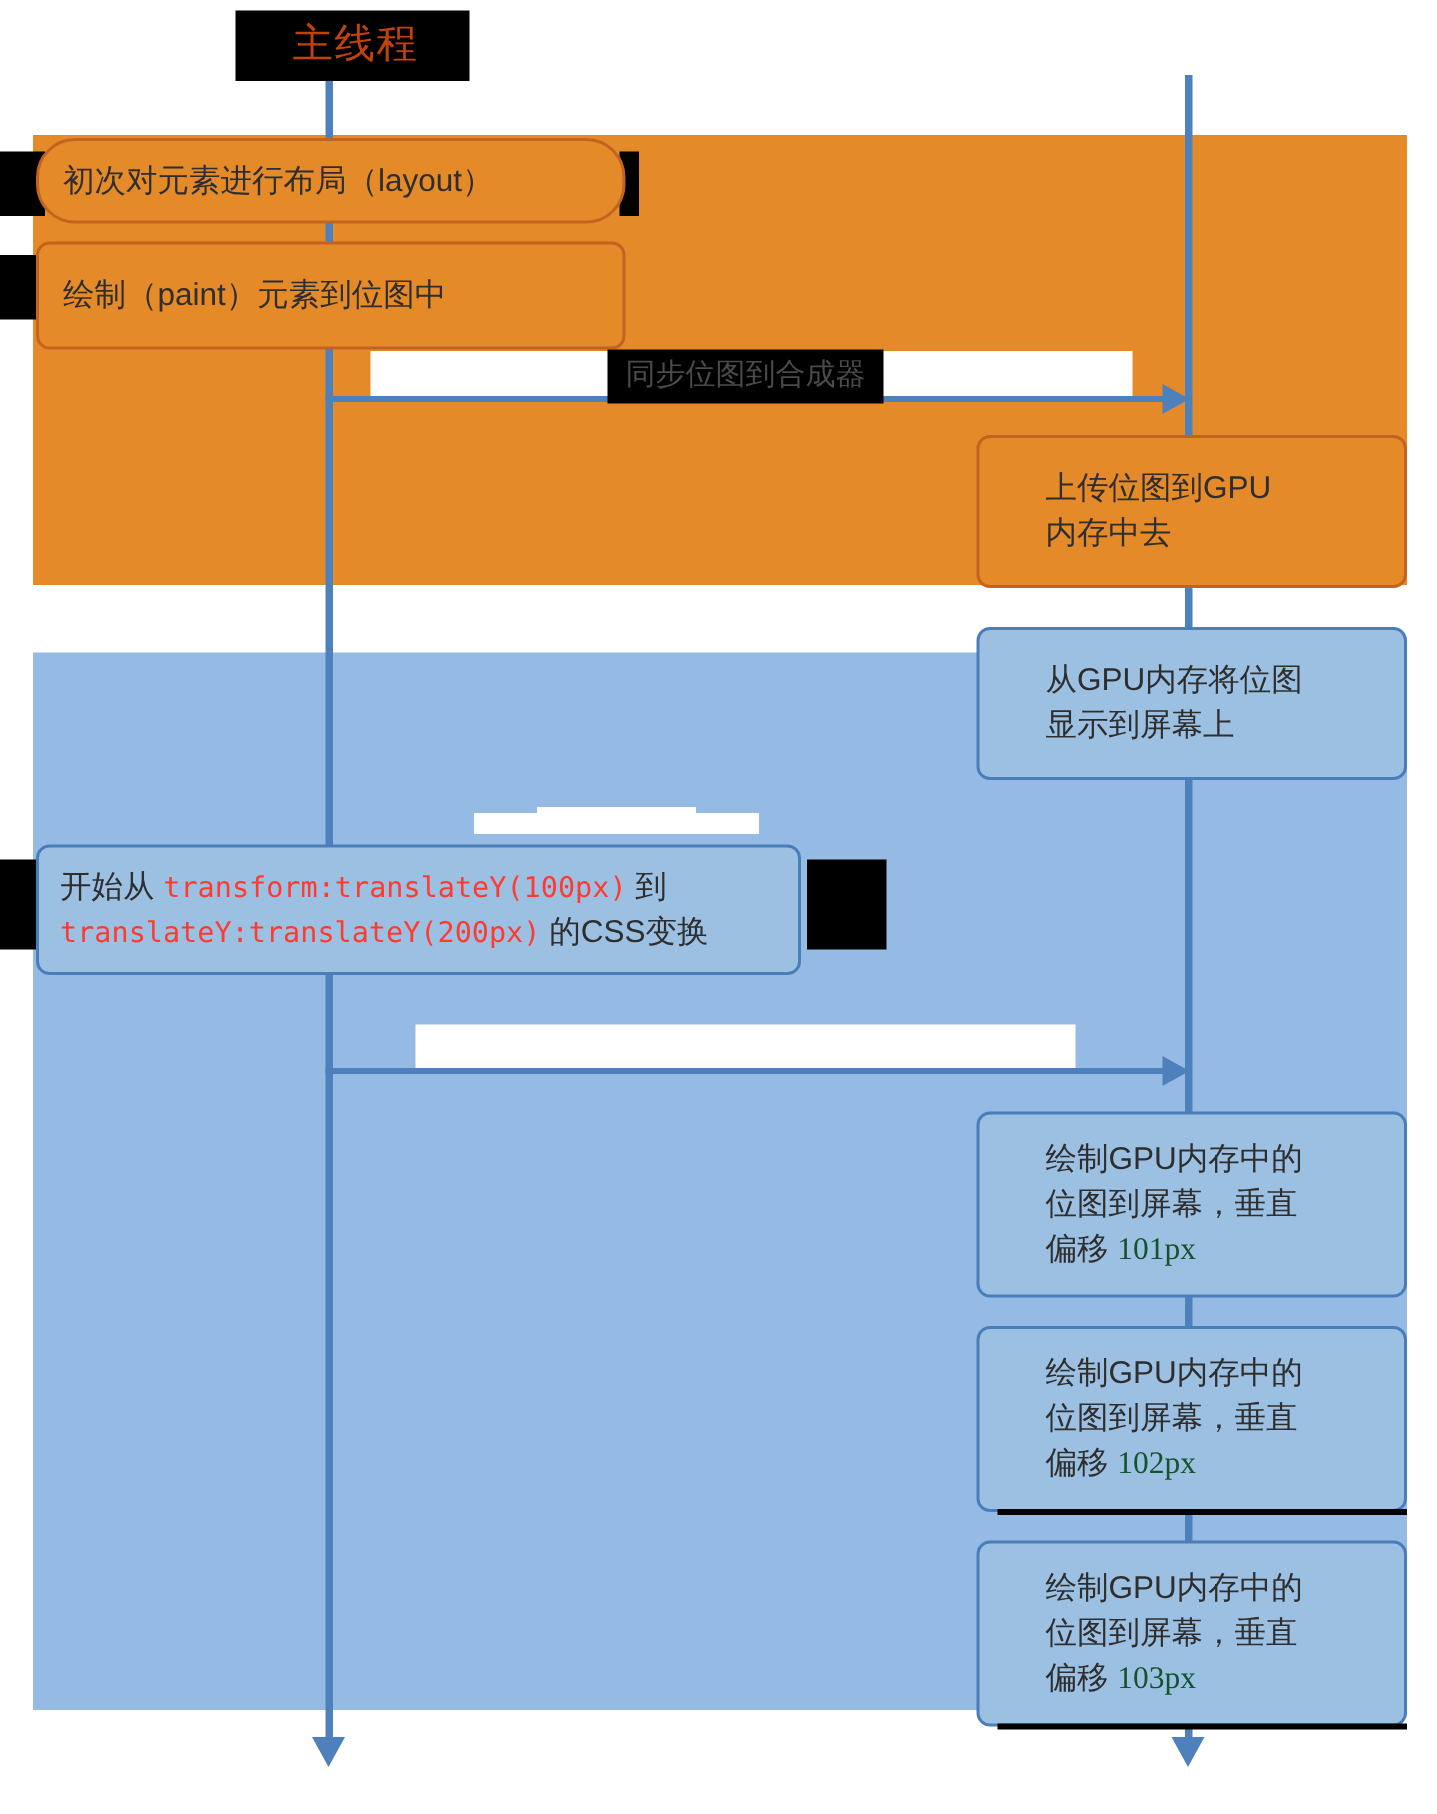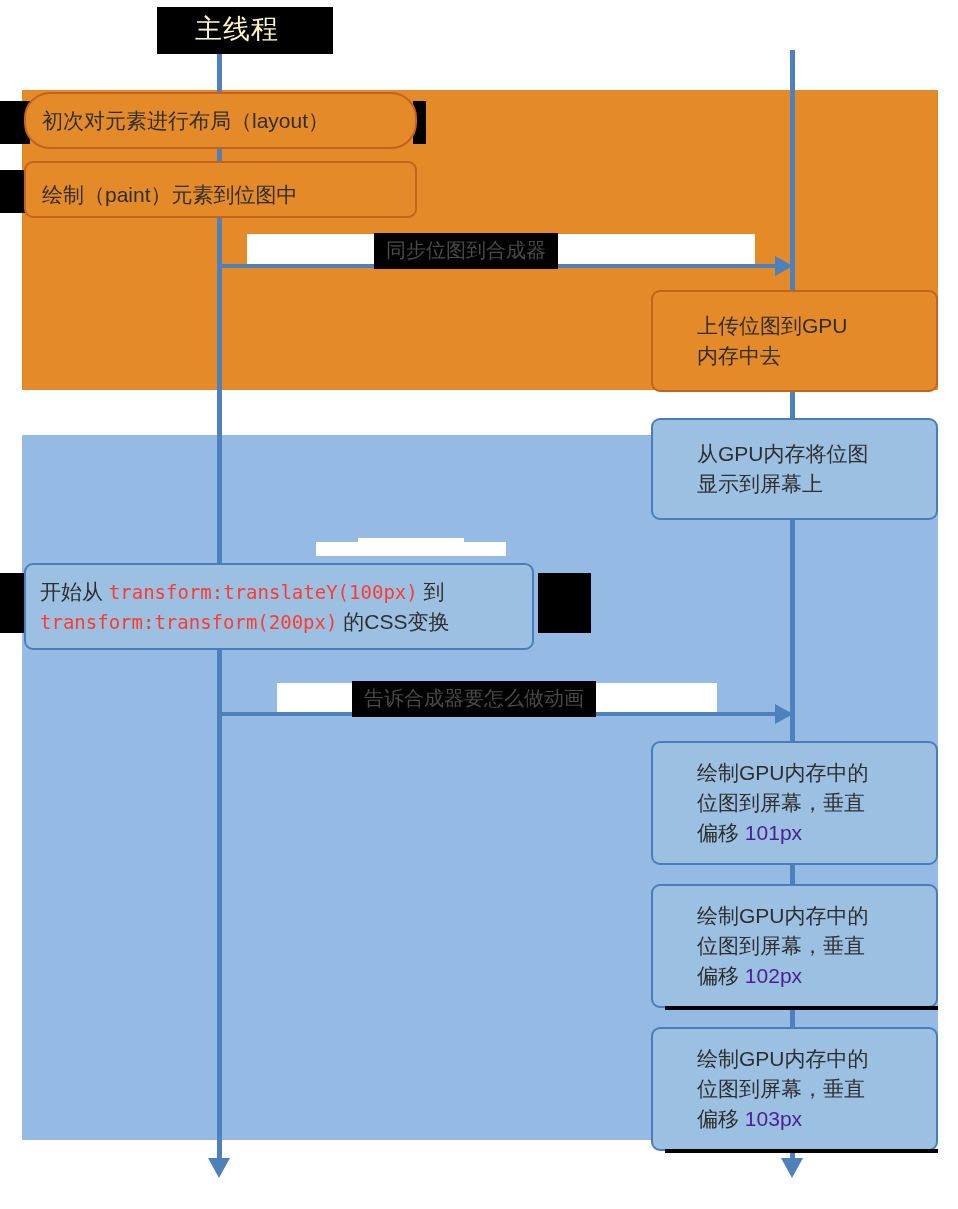--- a/index.html
+++ b/index.html
@@ -31,24 +31,24 @@
     width:0;height:0;
     border-left:11px solid transparent;
     border-right:11px solid transparent;
     border-top:20px solid #4E81BC;
   }
 
   
   .thread-label{
     position:absolute;
     background:#000000;
-    color:#fef9c3;
+    color:#c2410c;
     font-size:27px;
     line-height:1;
-    padding:9px 32px 11px 16px;
+    padding:9px 12px 11px 16px;
     letter-spacing:1px;
     white-space:nowrap;
     text-align:center;
   }
 
   
   .box{
     position:absolute;
     box-sizing:border-box;
     border-radius:9px;
@@ -67,21 +67,21 @@
     border:2.5px solid #4A7EBB;
   }
   .box-left{ padding:6px 16px; justify-content:flex-start; }
   .box-center{ padding:8px 14px; justify-content:flex-start; }
 
   .code{
     font-family:"DejaVu Sans Mono","Liberation Mono",monospace;
     color:#FF3B30;
     font-size:19px;
   }
-  .red{ color:#4c1d95; }
+  .red{ color:#14532d;font-family:Liberation Serif, serif; }
 
   
   .msg-line{
     position:absolute;
     height:4px;
     background:#4E81BC;
   }
   .msg-head{
     position:absolute;
     width:0;height:0;
@@ -124,56 +124,55 @@
   <div class="thread-label" style="left:157px;top:7px;width:128px;">主线程</div>
 
 
   <div class="artifact" style="left:0px;top:101px;width:30px;height:43px;"></div>
   <div class="artifact" style="left:413px;top:101px;width:13px;height:43px;"></div>
   <div class="box box-orange box-left" style="left:24px;top:92px;width:393px;height:57px;border-radius:26px;">
     <span>初次对元素进行布局（layout）</span>
   </div>
 
   <div class="artifact" style="left:0px;top:170px;width:30px;height:43px;"></div>
-  <div class="box box-orange box-left" style="left:24px;top:161px;width:393px;height:57px;align-items:flex-end;">
+  <div class="box box-orange box-left" style="left:24px;top:161px;width:393px;height:72px;">
     <span>绘制（paint）元素到位图中</span>
   </div>
 
   <div class="msg-white" style="left:247px;top:234px;width:508px;height:32px;"></div>
   <div class="msg-line" style="left:217px;top:264px;width:570px;"></div>
   <div class="msg-head" style="left:775px;top:256px;"></div>
-  <div class="msg-label" style="left:374px;top:233px;">同步位图到合成器</div>
+  <div class="msg-label" style="left:405px;top:233px;">同步位图到合成器</div>
 
   <div class="box box-blue box-center" style="left:651px;top:418px;width:287px;height:102px;flex-direction:column;align-items:flex-start;justify-content:center;padding-left:44px;">
     <span>从GPU内存将位图</span>
     <span>显示到屏幕上</span>
   </div>
 
   <div class="box box-orange box-center" style="left:651px;top:290px;width:287px;height:102px;flex-direction:column;align-items:flex-start;justify-content:center;padding-left:44px;">
     <span>上传位图到GPU</span>
     <span>内存中去</span>
   </div>
 
   <div class="msg-white" style="left:316px;top:542px;width:190px;height:14px;"></div>
   <div class="msg-white" style="left:358px;top:538px;width:106px;height:10px;"></div>
   <div class="artifact" style="left:0px;top:573px;width:30px;height:60px;"></div>
   <div class="artifact" style="left:538px;top:573px;width:53px;height:60px;"></div>
   <div class="box box-blue" style="left:24px;top:563px;width:510px;height:87px;flex-direction:column;align-items:flex-start;justify-content:center;padding:0 14px;">
     <div>
       <span>开始从 </span><span class="code">transform:translateY(100px)</span><span> 到</span>
     </div>
     <div>
-      <span class="code">transform:transform(200px)</span><span> 的CSS变换</span>
+      <span class="code">translateY:translateY(200px)</span><span> 的CSS变换</span>
     </div>
   </div>
 
   <div class="msg-white" style="left:277px;top:683px;width:440px;height:32px;"></div>
   <div class="msg-line" style="left:217px;top:712px;width:570px;"></div>
   <div class="msg-head" style="left:775px;top:704px;"></div>
-  <div class="msg-label" style="left:352px;top:681px;">告诉合成器要怎么做动画</div>
 
   <div class="box box-blue" style="left:651px;top:741px;width:287px;height:124px;flex-direction:column;align-items:flex-start;justify-content:center;padding-left:44px;">
     <span>绘制GPU内存中的</span>
     <span>位图到屏幕，垂直</span>
     <span><span>偏移 </span><span class="red">101px</span></span>
   </div>
 
   <div class="box box-blue" style="left:651px;top:884px;width:287px;height:124px;flex-direction:column;align-items:flex-start;justify-content:center;padding-left:44px;">
     <span>绘制GPU内存中的</span>
     <span>位图到屏幕，垂直</span>

